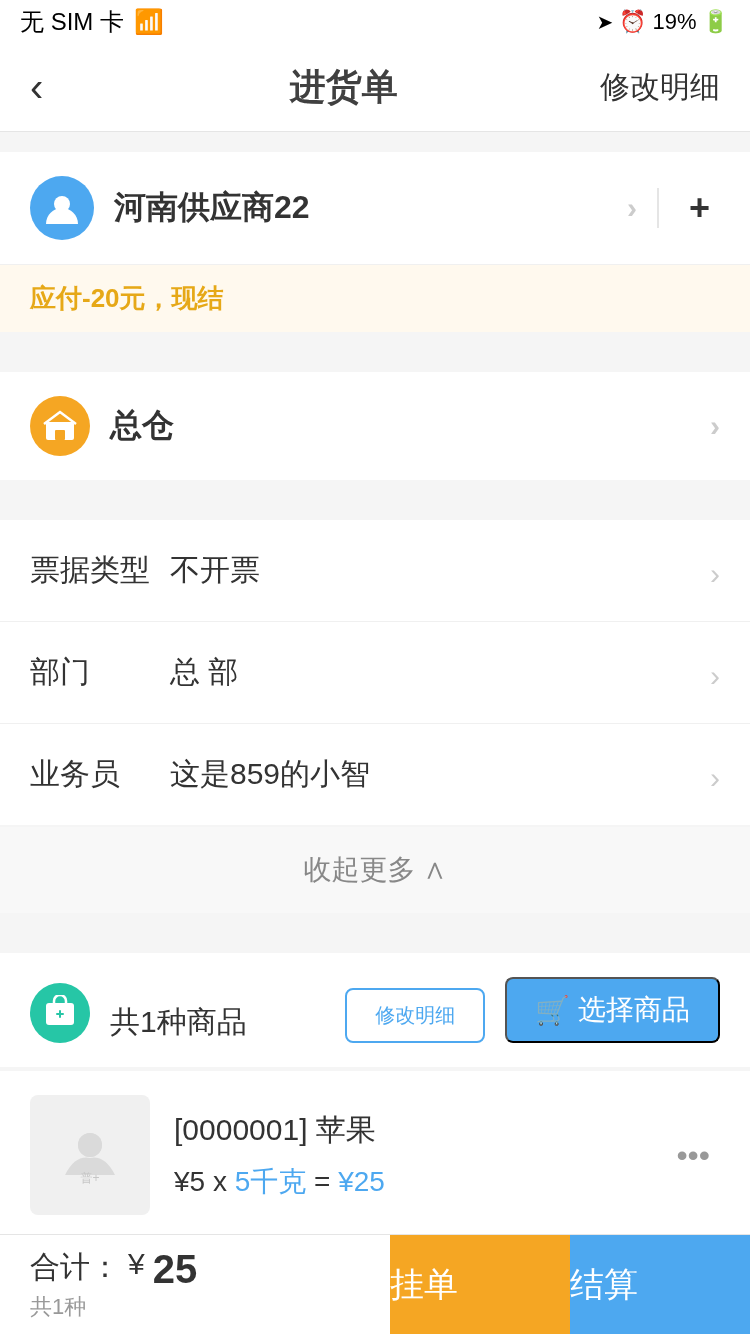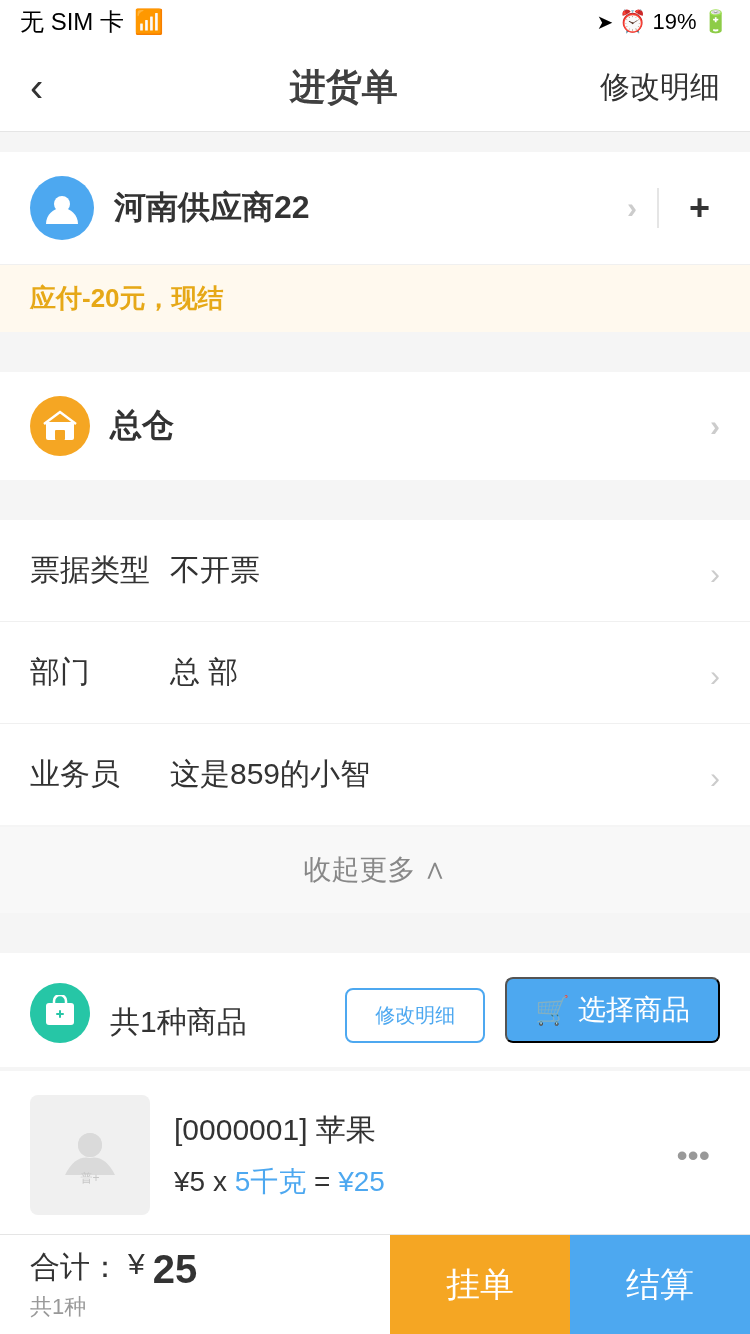--- a/index.html
+++ b/index.html
@@ -296,21 +296,21 @@
       font-weight: 600;
     }
     .footer-total-sub {
       font-size: 22px;
       color: #999;
     }
     .footer-btn {
       width: 180px;
       display: flex;
       align-items: center;
-      justify-content: center;
+      justify-content: flex-start;
       font-size: 34px;
       color: #fff;
       cursor: pointer;
     }
     .footer-btn-hang {
       background: #f5a623;
     }
     .footer-btn-settle {
       background: #4da8f0;
     }

